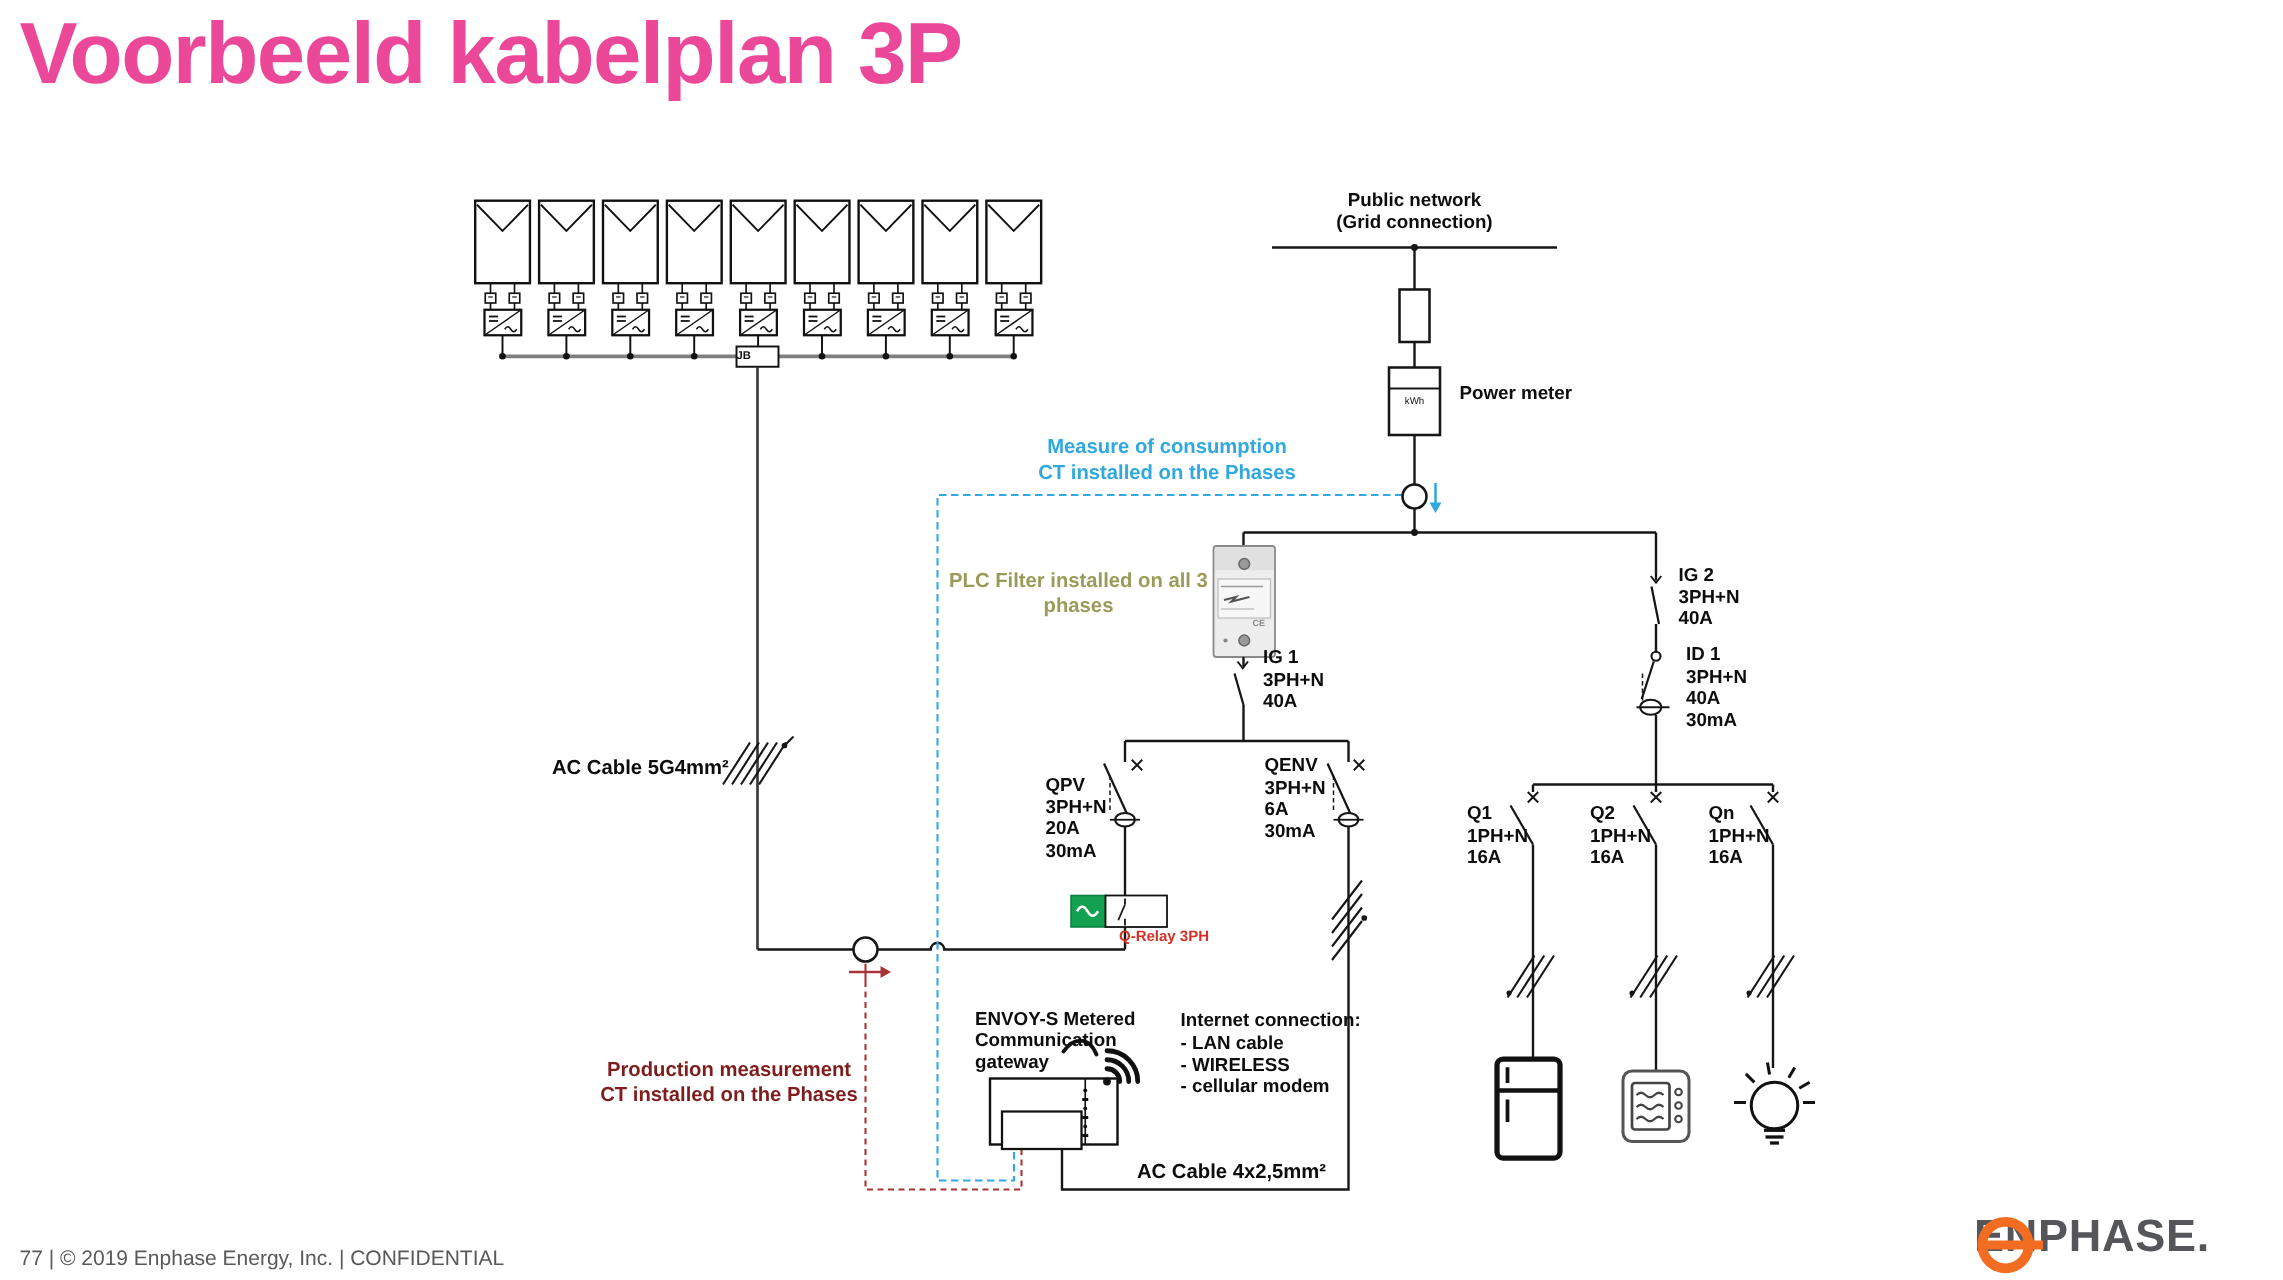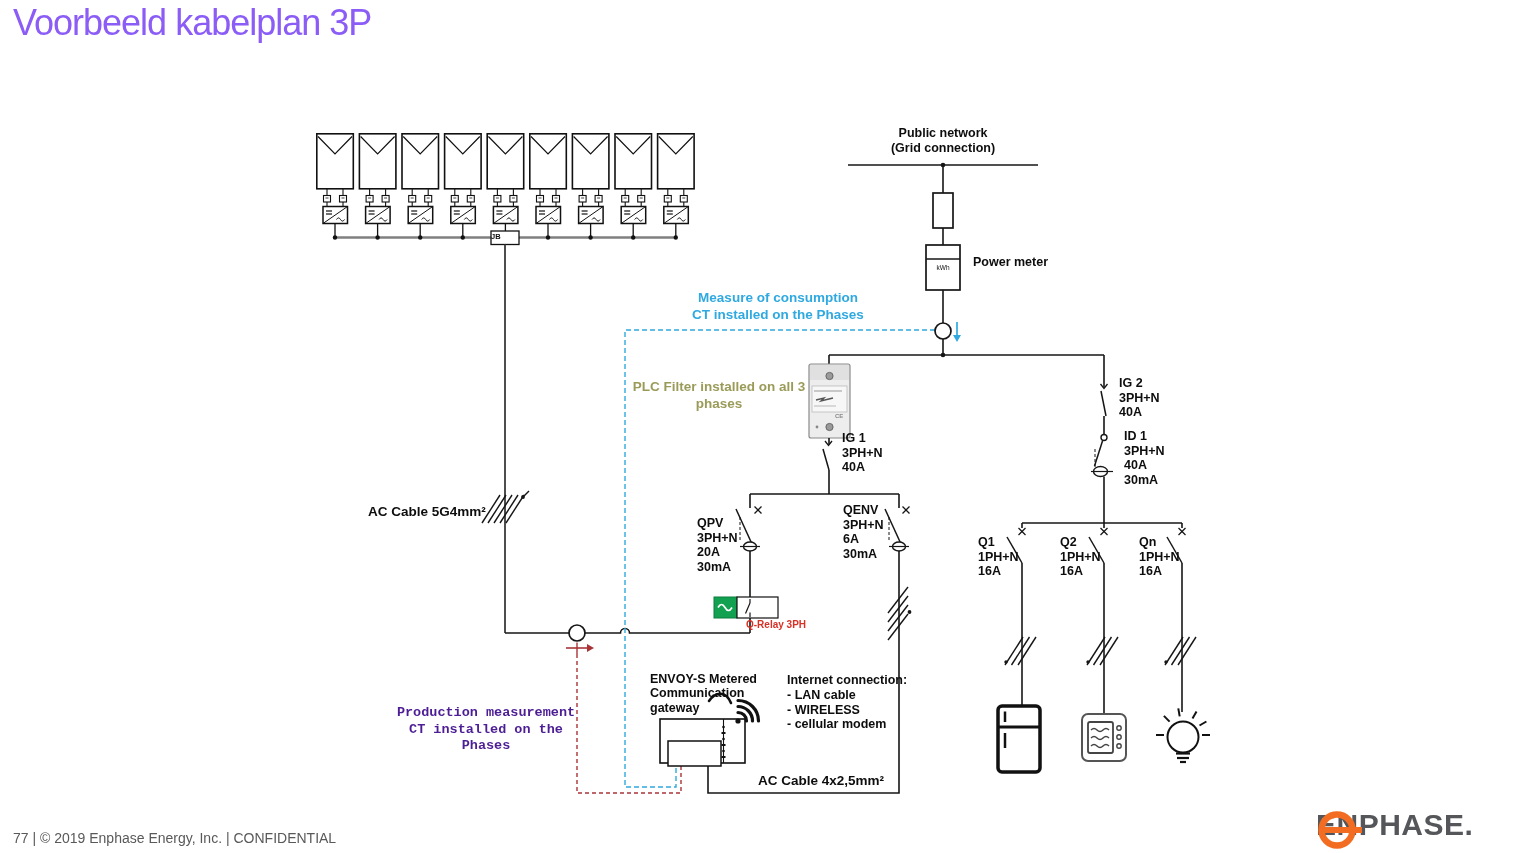--- a/index.html
+++ b/index.html
@@ -6,23 +6,23 @@
   .slide{position:relative;width:1522px;height:853px;background:#fff;overflow:hidden;
          font-family:"Liberation Sans",sans-serif;}
   svg{position:absolute;left:0;top:0;}
   .lbl{position:absolute;white-space:pre-line;font-weight:bold;font-size:12.5px;
        line-height:1.17;color:#0d0d0d;}
   .n{font-weight:normal;}
   .big{font-size:13.5px;line-height:1.24;}
   .ctr{text-align:center;}
   .cyan{color:#2FA9E0;}
   .olive{color:#9B9B59;}
-  .red{color:#4c1d95;font-family:Liberation Mono, monospace;}
-  .title{position:absolute;left:13px;top:2px;font-size:36px;font-weight:400;
-         color:#8b5cf6;letter-spacing:-1px;white-space:nowrap;}
+  .red{color:#7f1d1d;}
+  .title{position:absolute;left:13px;top:2px;font-size:58px;font-weight:700;
+         color:#ec4899;letter-spacing:-1px;white-space:nowrap;}
   .footer{position:absolute;left:13px;top:830px;font-size:14px;font-weight:400;
           color:#595959;white-space:nowrap;}
   .jb{position:absolute;left:491px;top:232px;width:44px;text-align:left;
       font-size:7.5px;font-weight:bold;color:#111;}
   .kwh{position:absolute;left:926px;top:264px;width:34px;text-align:center;
        font-size:6.5px;color:#111;}
   .ce{position:absolute;left:835px;top:413px;font-size:6px;color:#888;font-weight:bold;}
   .qrelay{position:absolute;left:746px;top:619px;font-size:10px;font-weight:bold;
           color:#D93025;white-space:nowrap;}
   .logo{position:absolute;left:1316px;top:808px;display:flex;align-items:center;gap:7px;}

